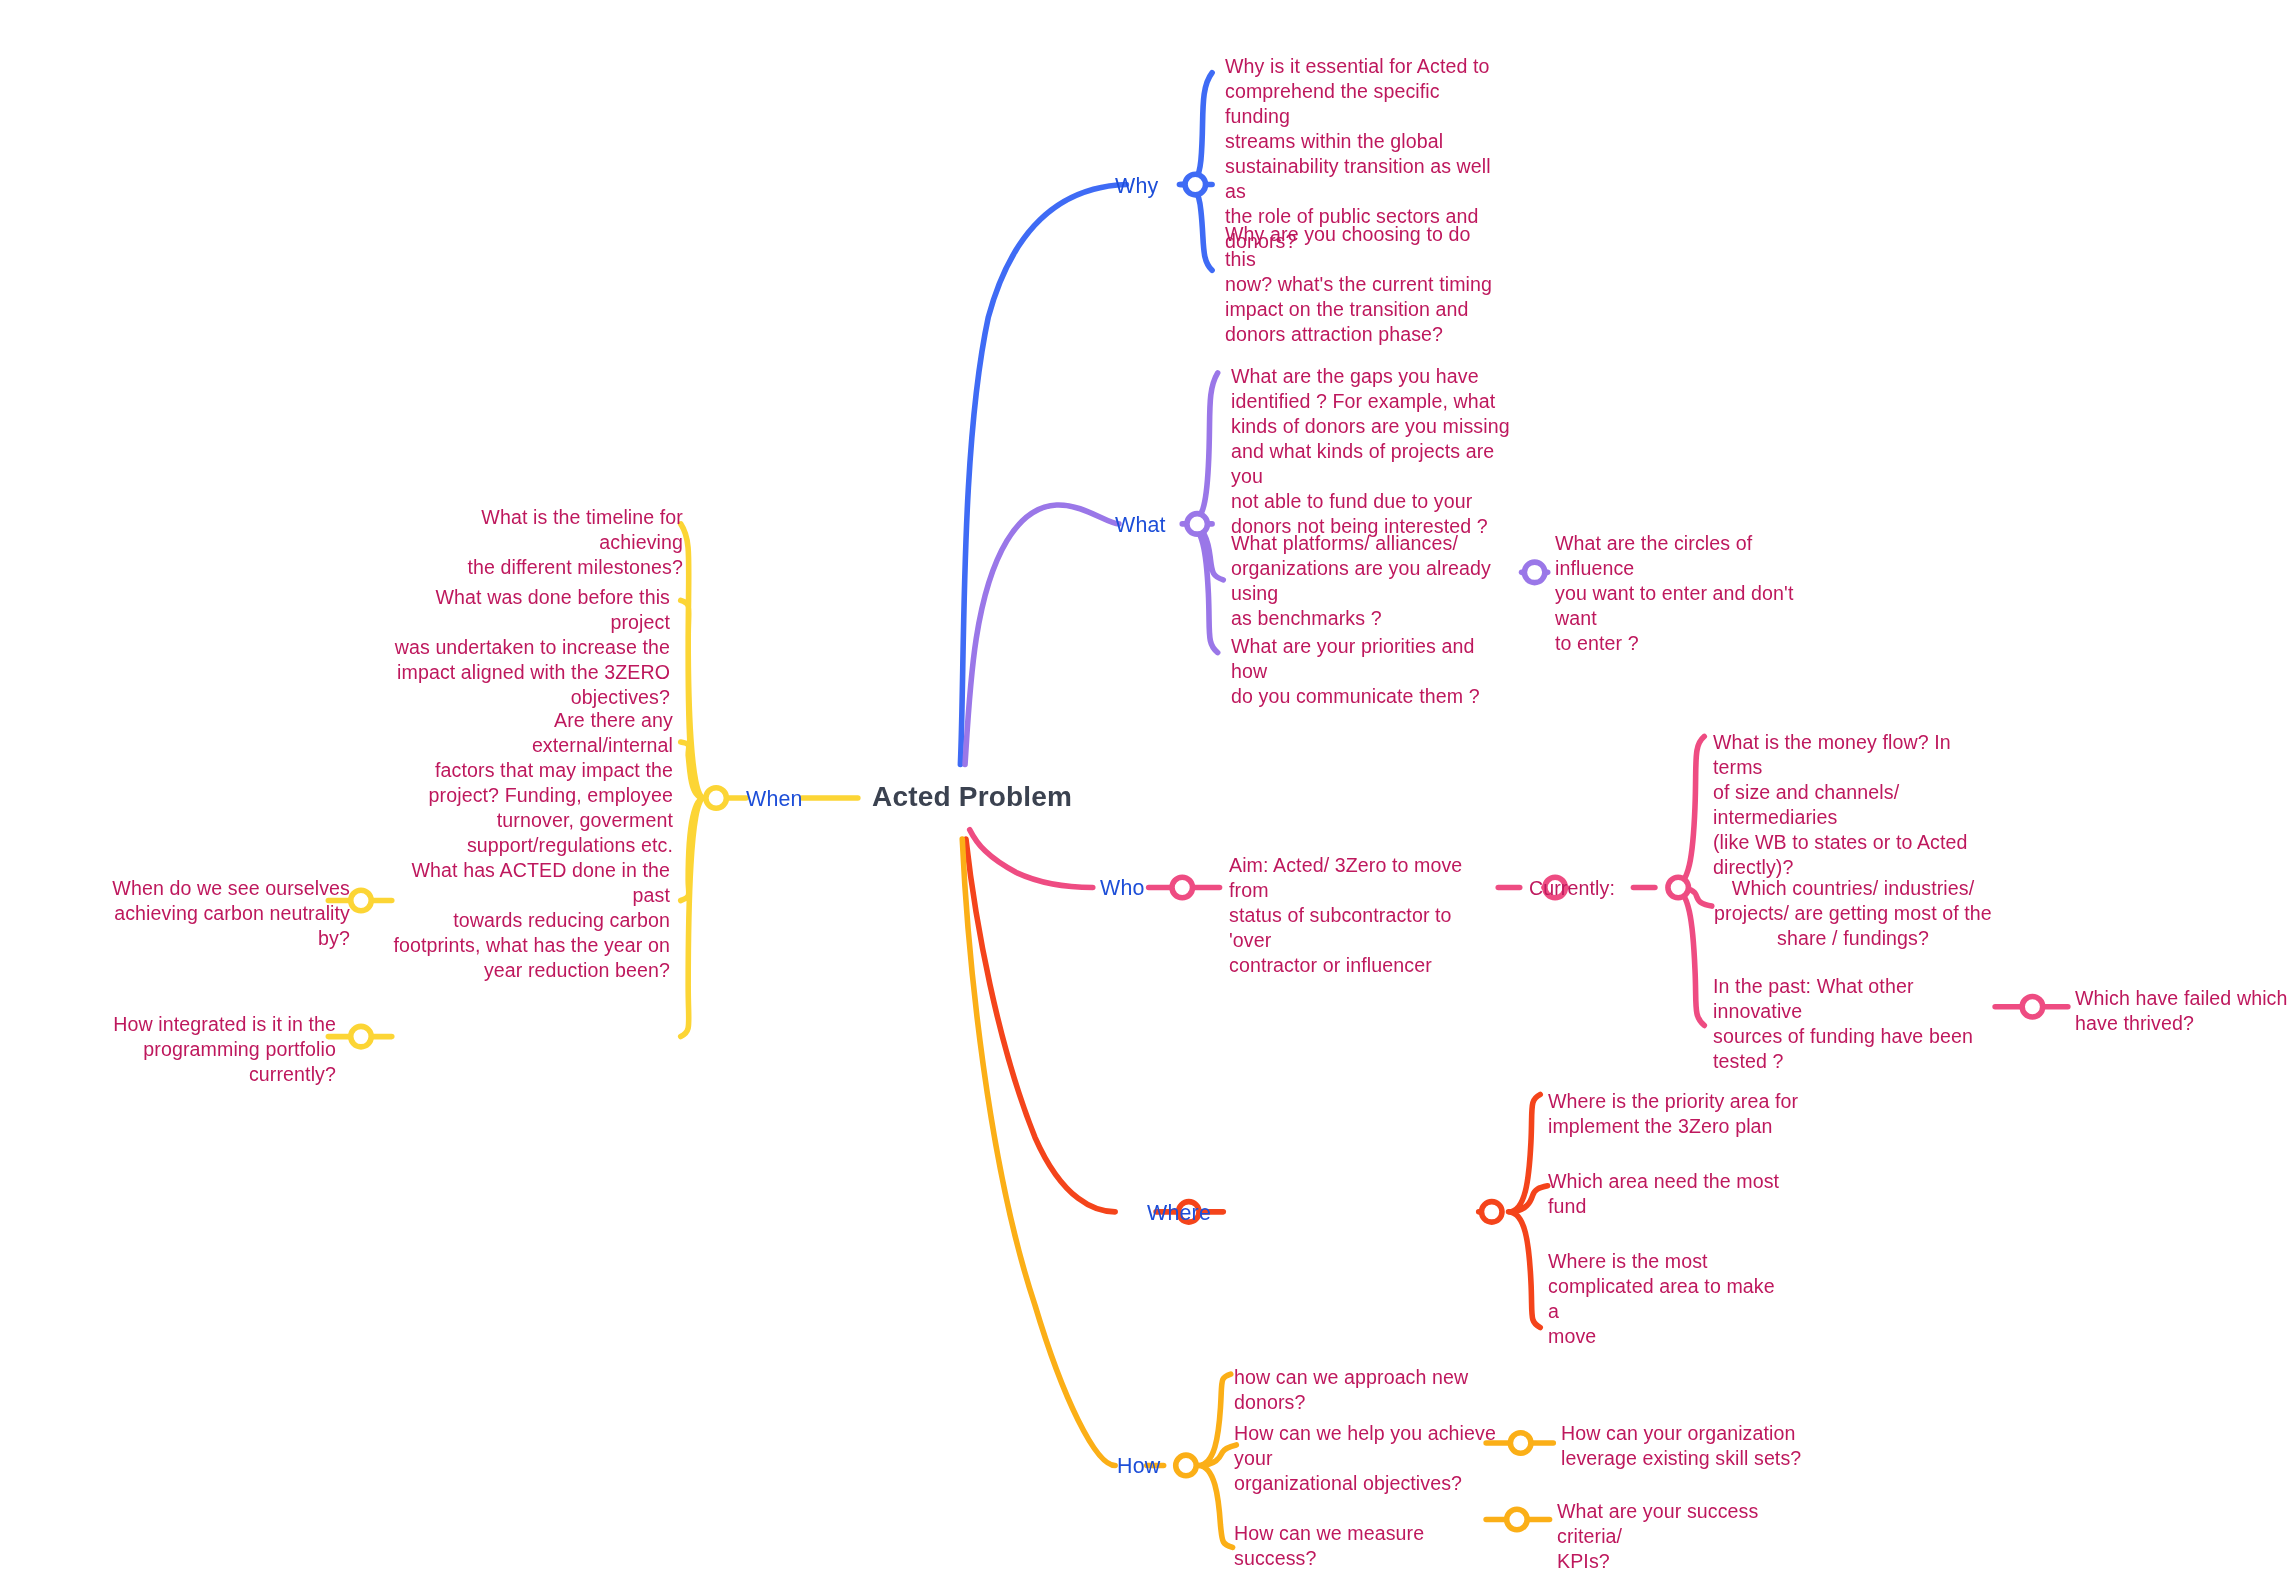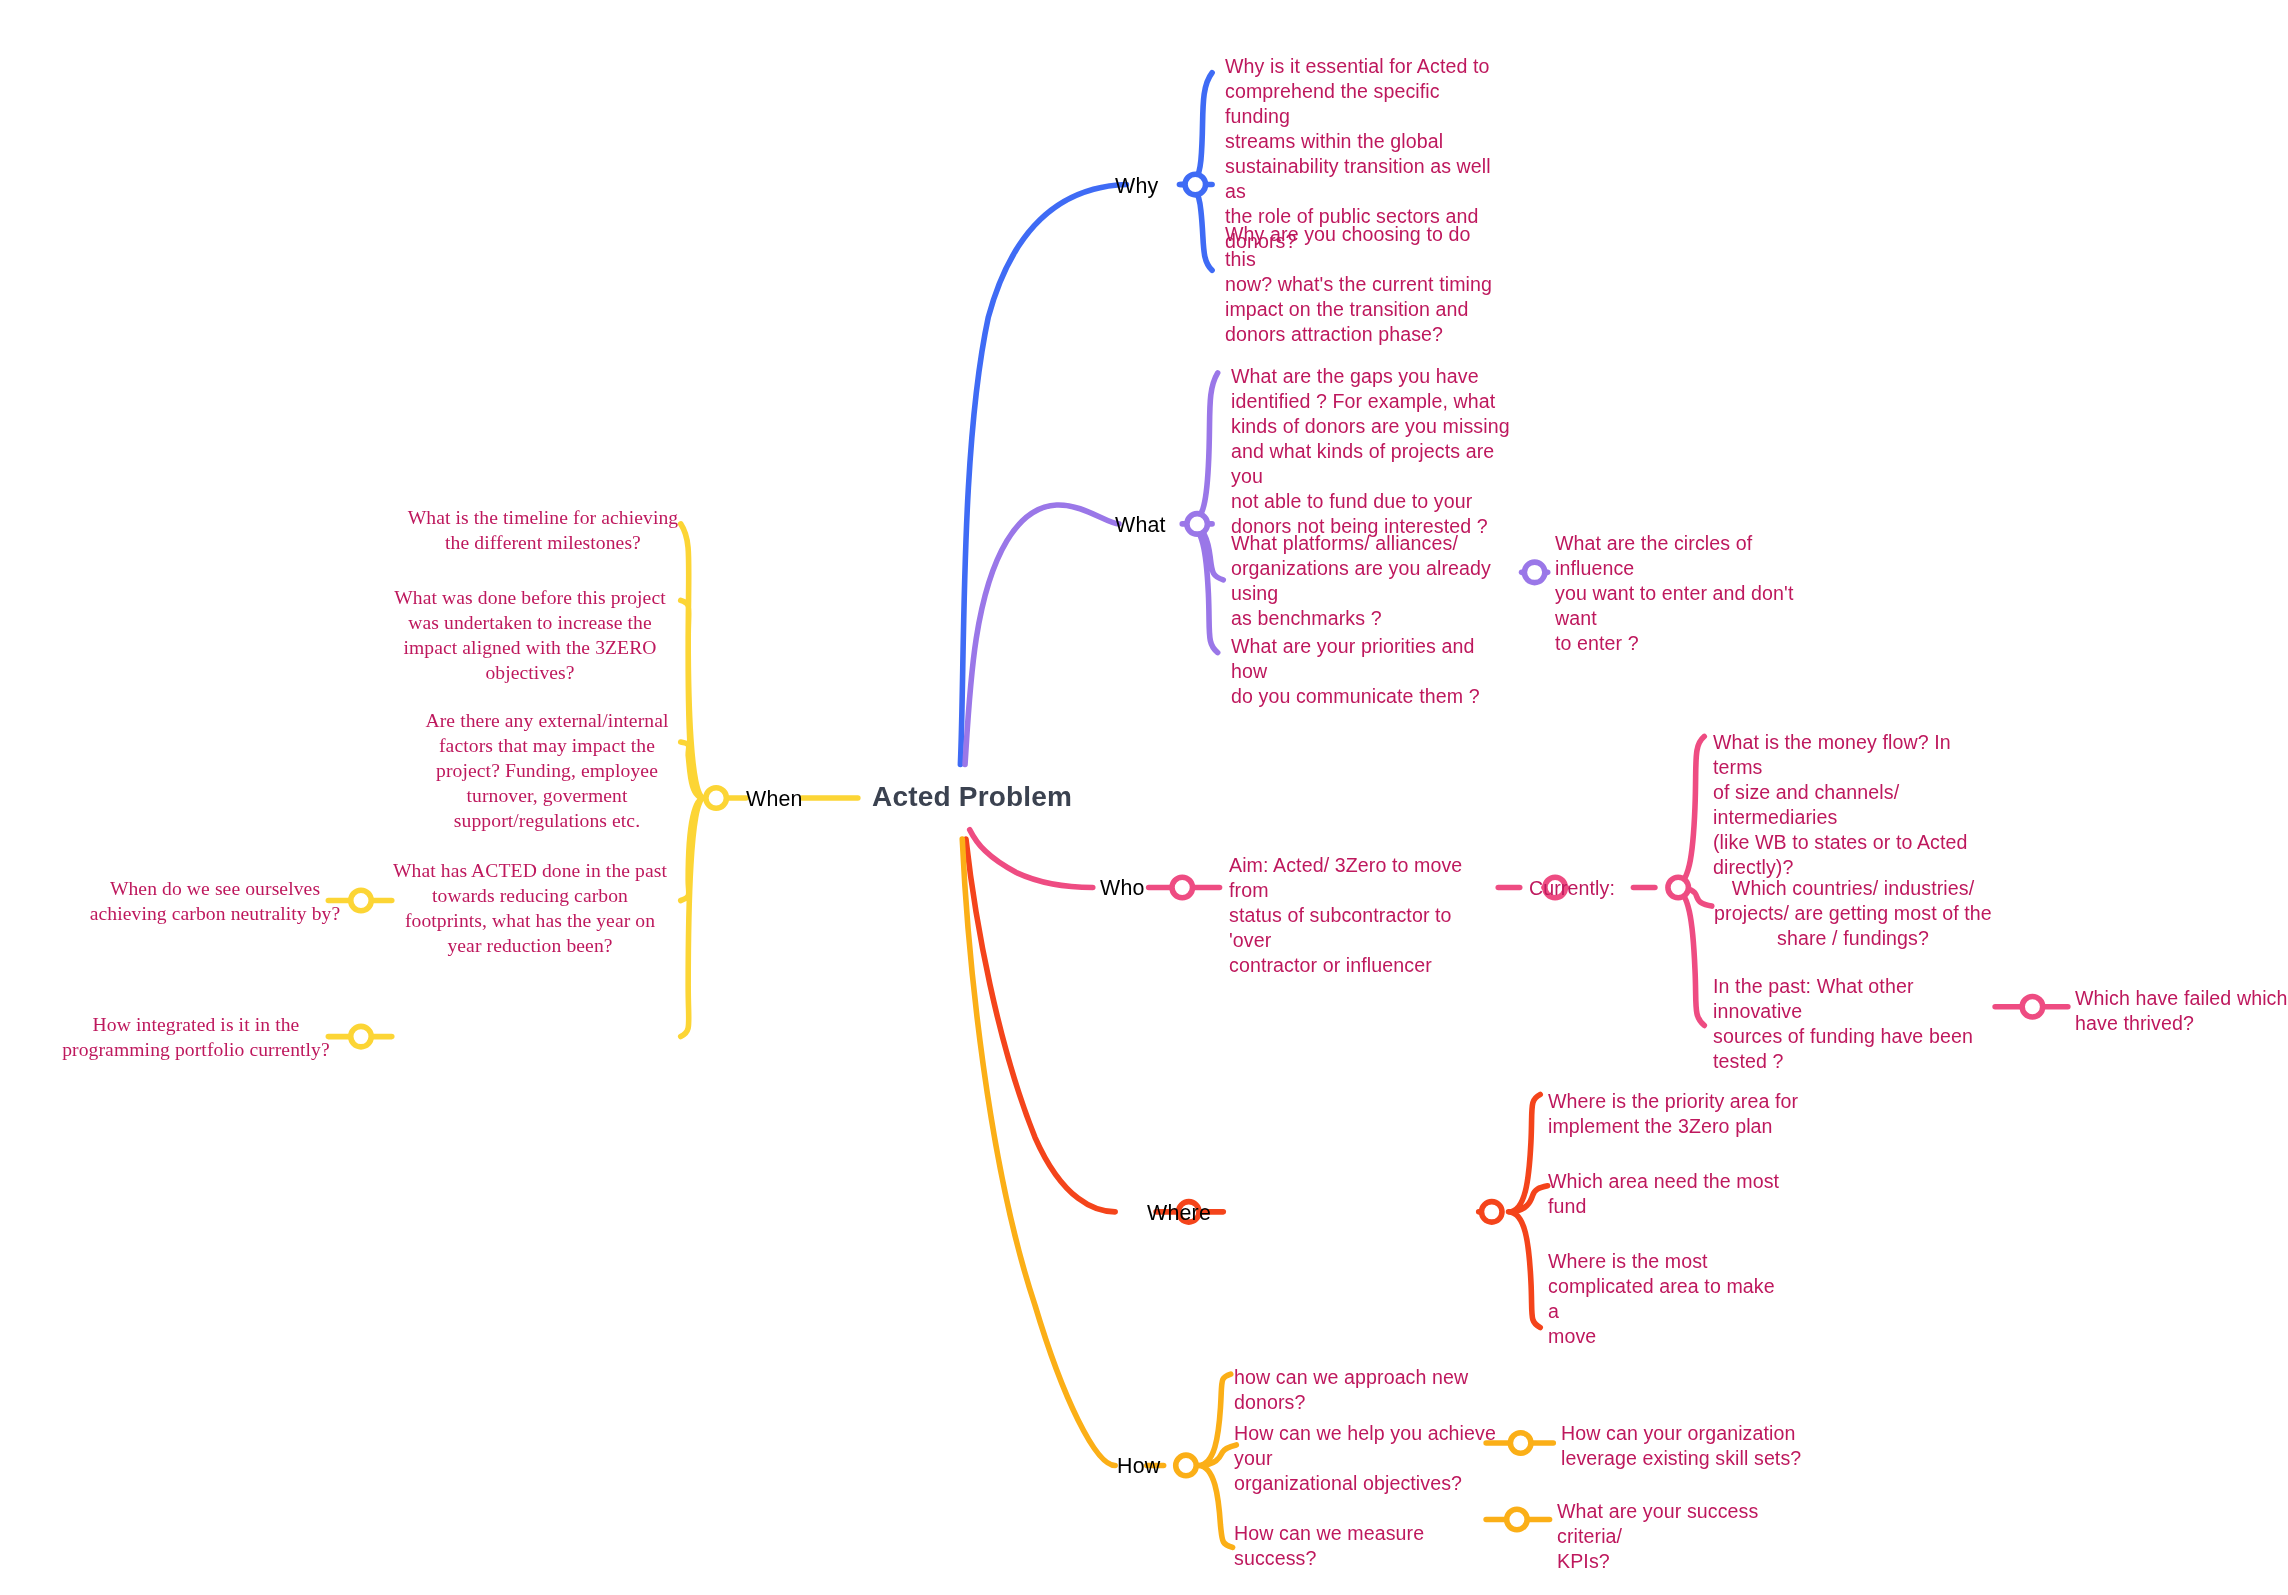--- a/index.html
+++ b/index.html
@@ -8,23 +8,23 @@
     font-family:"Liberation Sans","DejaVu Sans",sans-serif;
     color:#4a5260;
   }
   #canvas{position:absolute;inset:0;width:2289px;height:1595px;}
   svg.links{position:absolute;left:0;top:0;width:2289px;height:1595px;pointer-events:none;}
   .txt{
     position:absolute;font-size:19.6px;line-height:25px;color:#be185d;
     white-space:pre-line;letter-spacing:0.1px;
   }
   .txt.r{text-align:left;}
-  .txt.l{text-align:center;font-family:Liberation Serif, serif;}
+  .txt.l{text-align:right;}
   .label{
-    position:absolute;font-size:21.4px;line-height:28px;color:#000000;letter-spacing:0.2px;
+    position:absolute;font-size:21.4px;line-height:28px;color:#1d4ed8;letter-spacing:0.2px;
   }
   .center-title{
     position:absolute;font-size:28px;font-weight:bold;color:#3b4250;letter-spacing:0.2px;
     white-space:nowrap;
   }
 </style>
 </head>
 <body>
 
 <div id="canvas">

